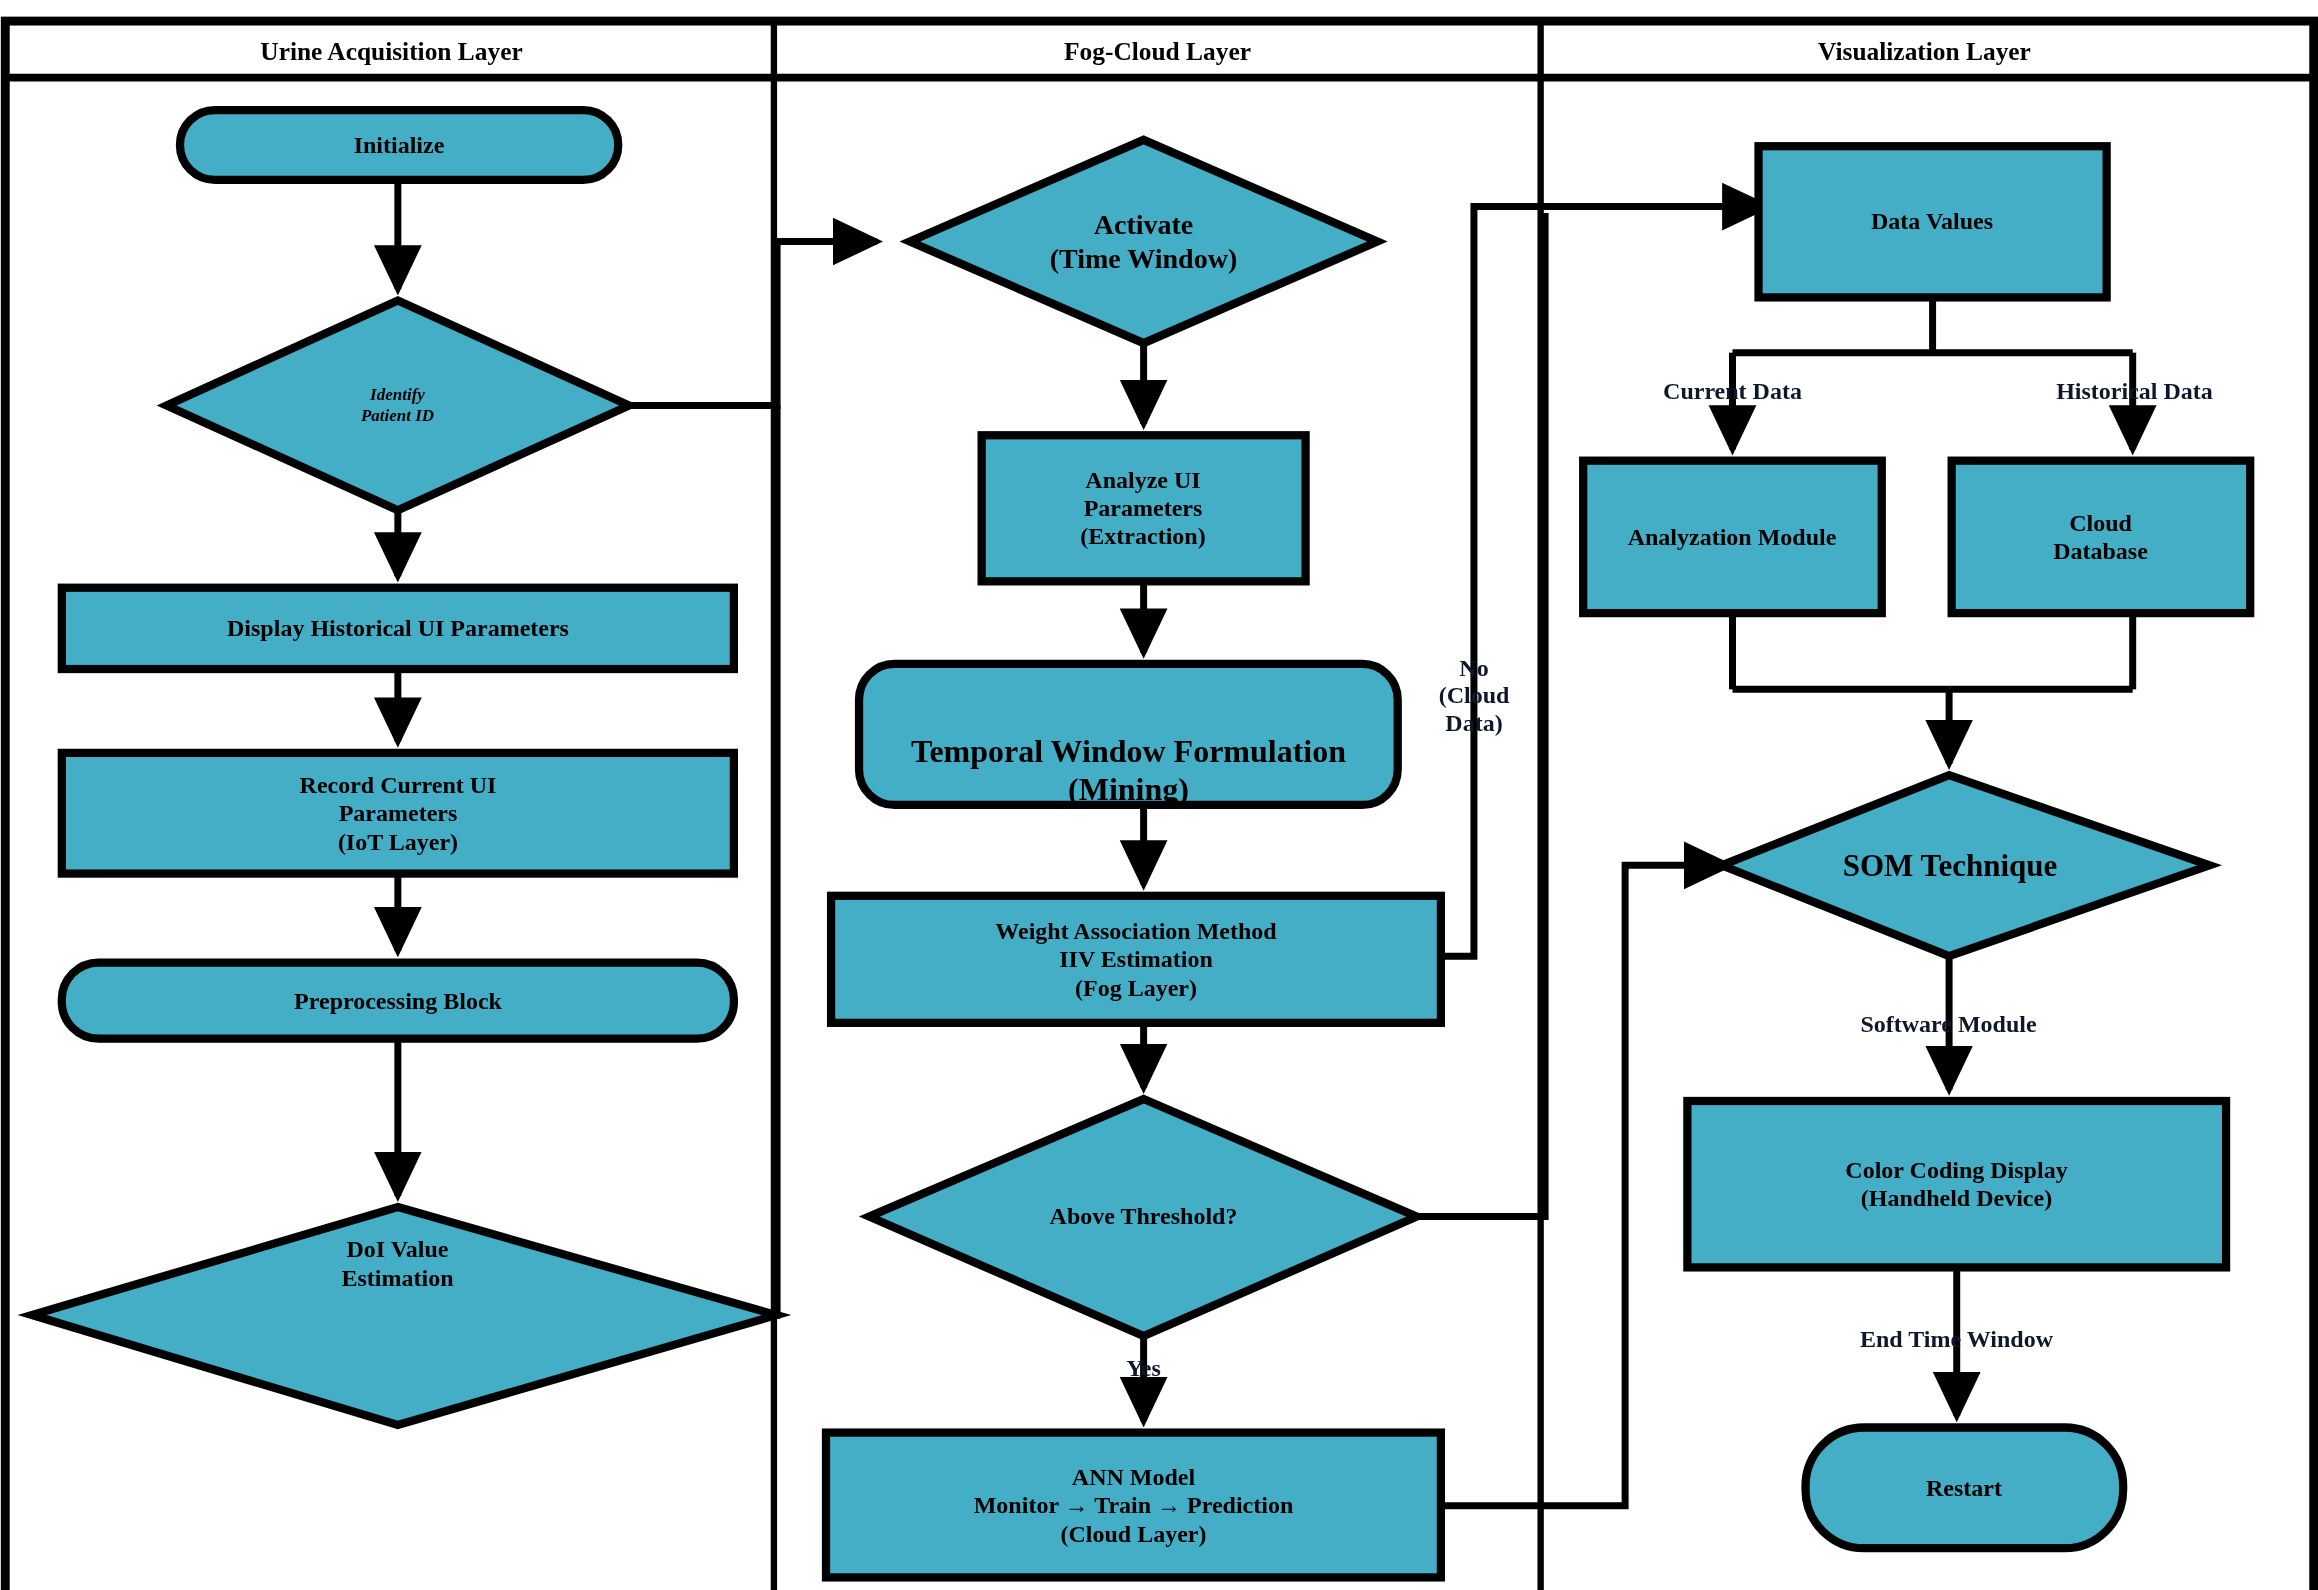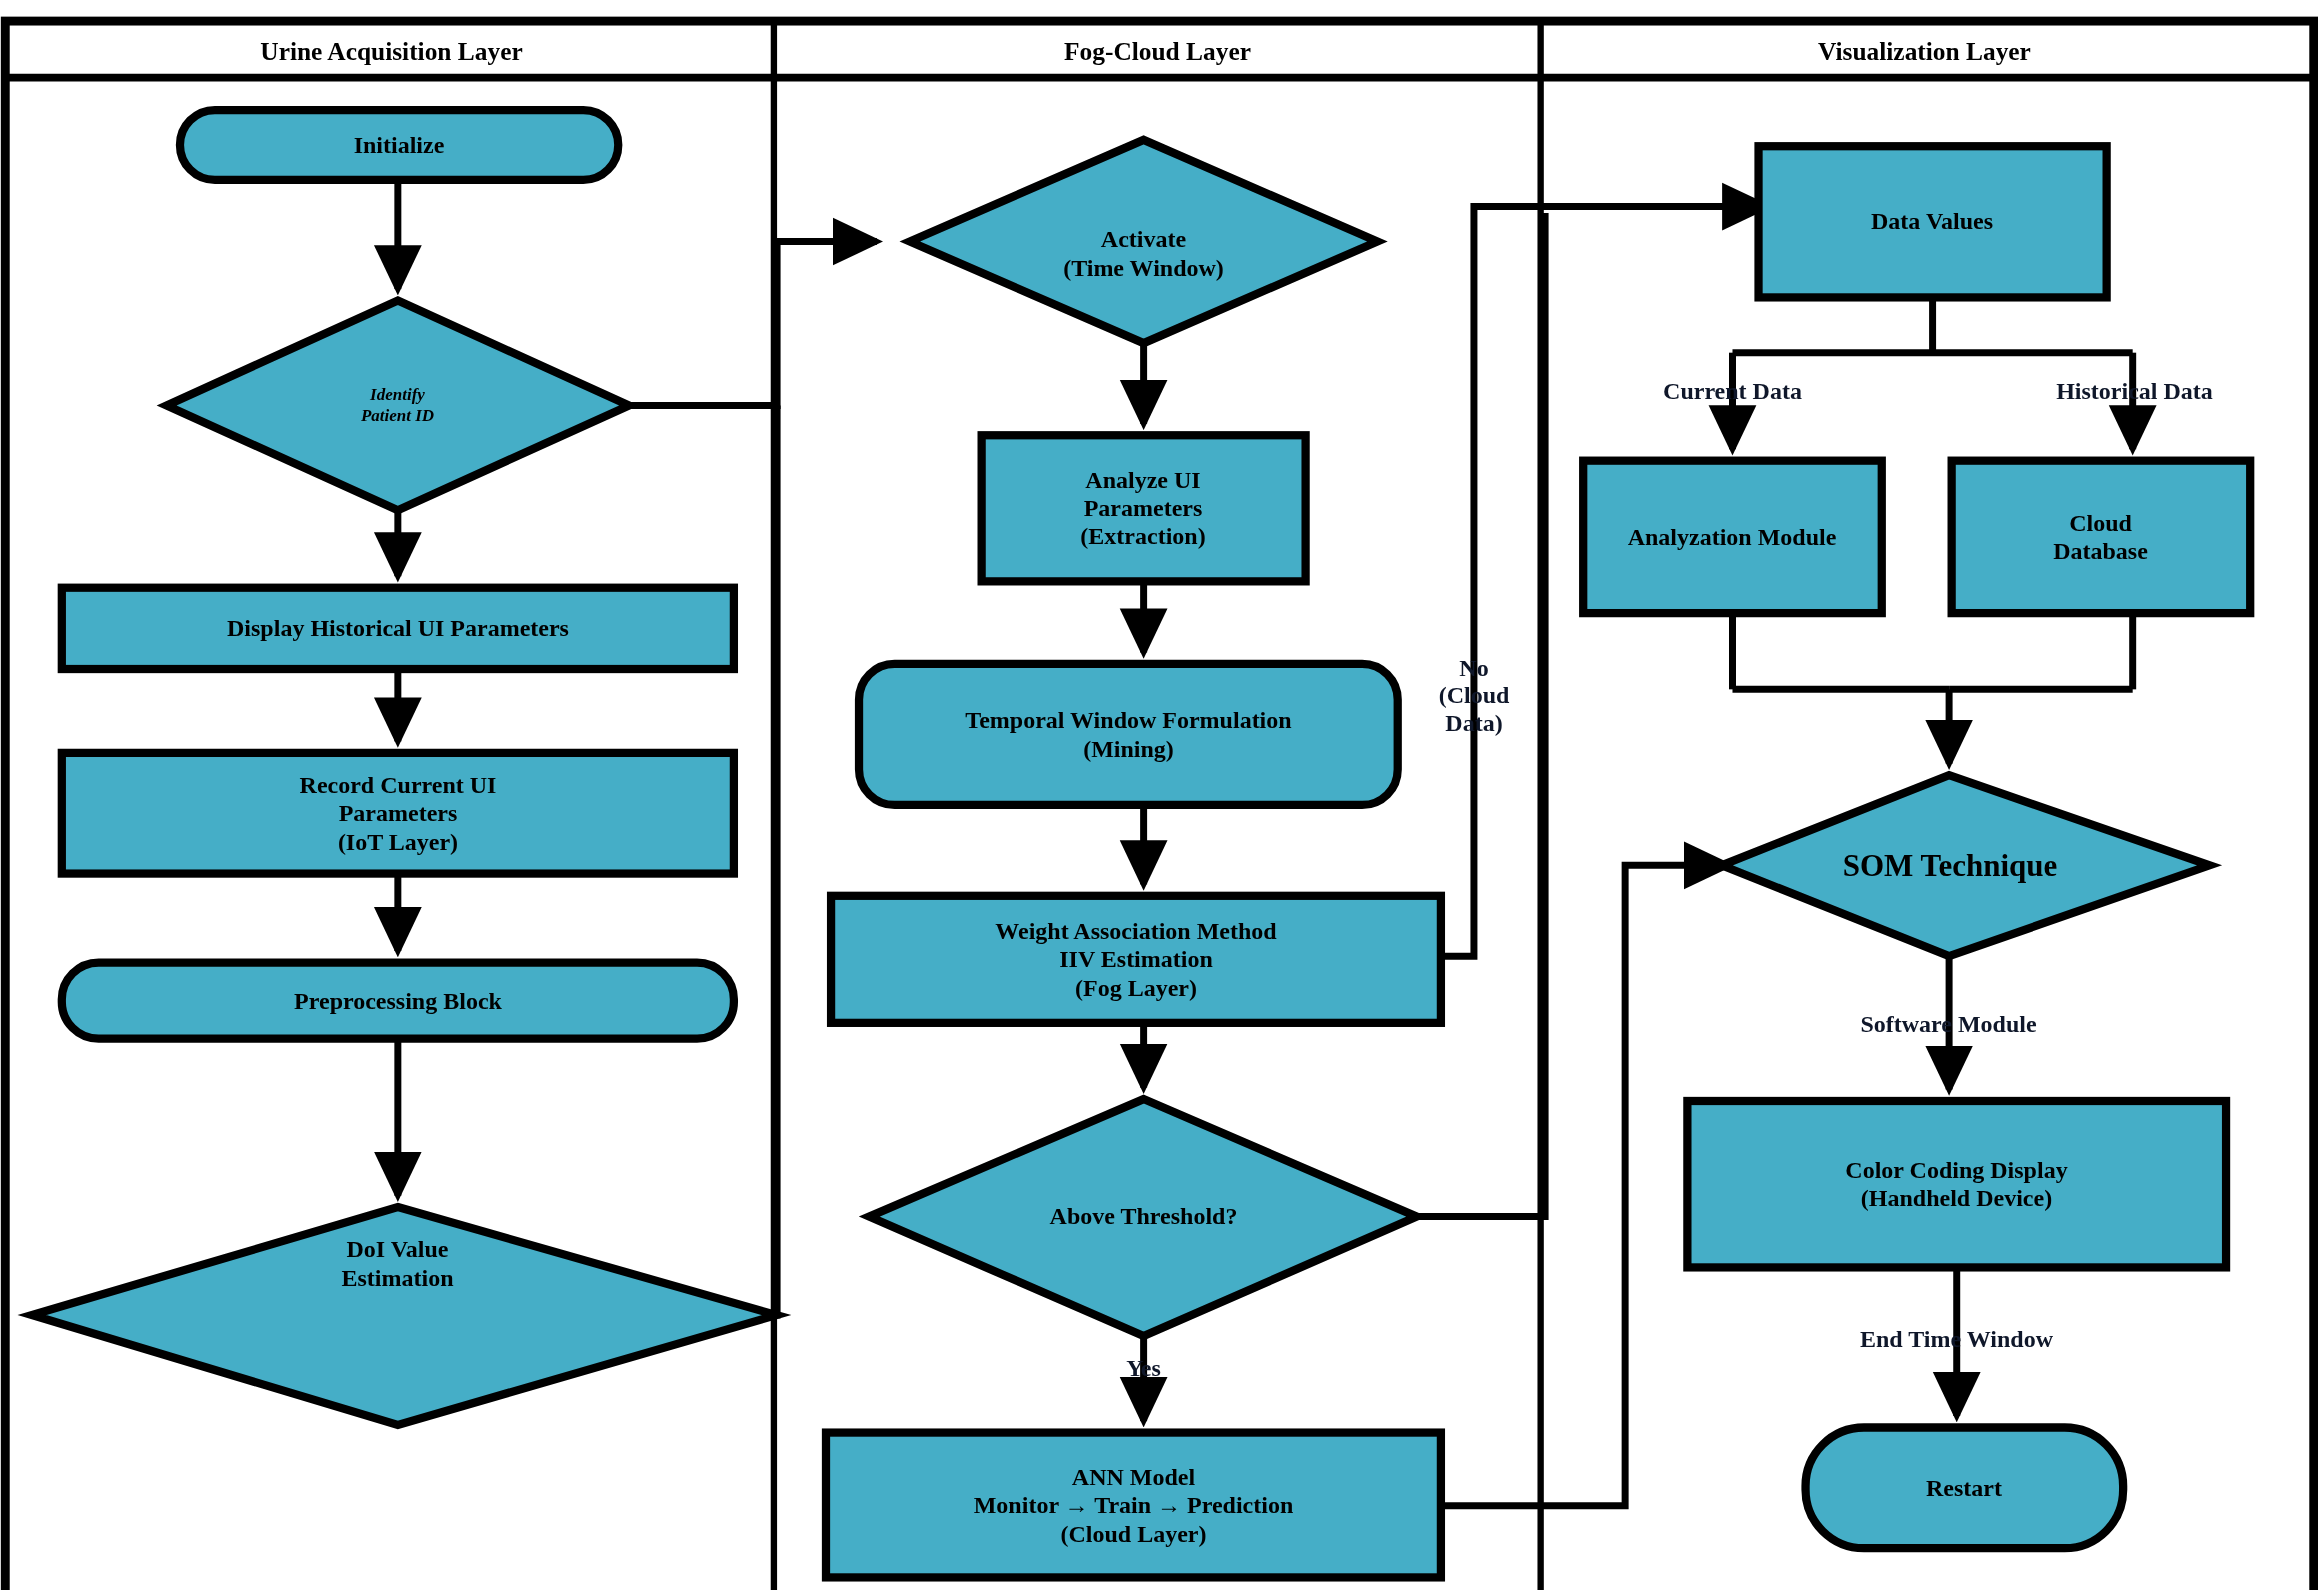--- a/index.html
+++ b/index.html
@@ -171,26 +171,26 @@
   <div class="shp-label" style="left:226px;top:345px;width:343px;height:89px;font-size:17px;font-style:italic;">Identify
 Patient ID</div>
   <div class="shp-label" style="left:62px;top:572px;width:672px;height:81px;font-size:24px;">Display Historical UI Parameters</div>
   <div class="shp-label" style="left:62px;top:737px;width:672px;height:121px;font-size:24px;">Record Current UI
 Parameters
 (IoT Layer)</div>
   <div class="shp-label" style="left:62px;top:947px;width:672px;height:76px;font-size:24px;">Preprocessing Block</div>
   <div class="shp-label" style="left:207px;top:1203px;width:381px;height:89px;font-size:24px;">DoI Value
 Estimation</div>
 
-  <div class="shp-label" style="left:953px;top:193px;width:381px;height:89px;font-size:24px;">Activate
+  <div class="shp-label" style="left:953px;top:181px;width:381px;height:89px;font-size:28px;">Activate
 (Time Window)</div>
   <div class="shp-label" style="left:981px;top:419px;width:324px;height:146px;font-size:24px;">Analyze UI
 Parameters
 (Extraction)</div>
-  <div class="shp-label" style="left:859px;top:648px;width:539px;height:141px;font-size:24px;">Temporal Window Formulation
+  <div class="shp-label" style="left:859px;top:684px;width:539px;height:141px;font-size:32px;">Temporal Window Formulation
 (Mining)</div>
   <div class="shp-label" style="left:831px;top:880px;width:610px;height:127px;font-size:24px;">Weight Association Method
 IIV Estimation
 (Fog Layer)</div>
   <div class="shp-label" style="left:953px;top:1172px;width:381px;height:57px;font-size:24px;">Above Threshold?</div>
   <div class="shp-label" style="left:826px;top:1417px;width:615px;height:145px;font-size:24px;">ANN Model
 Monitor → Train → Prediction
 (Cloud Layer)</div>
 
   <div class="shp-label" style="left:1758px;top:130px;width:348px;height:151px;font-size:24px;">Data Values</div>

